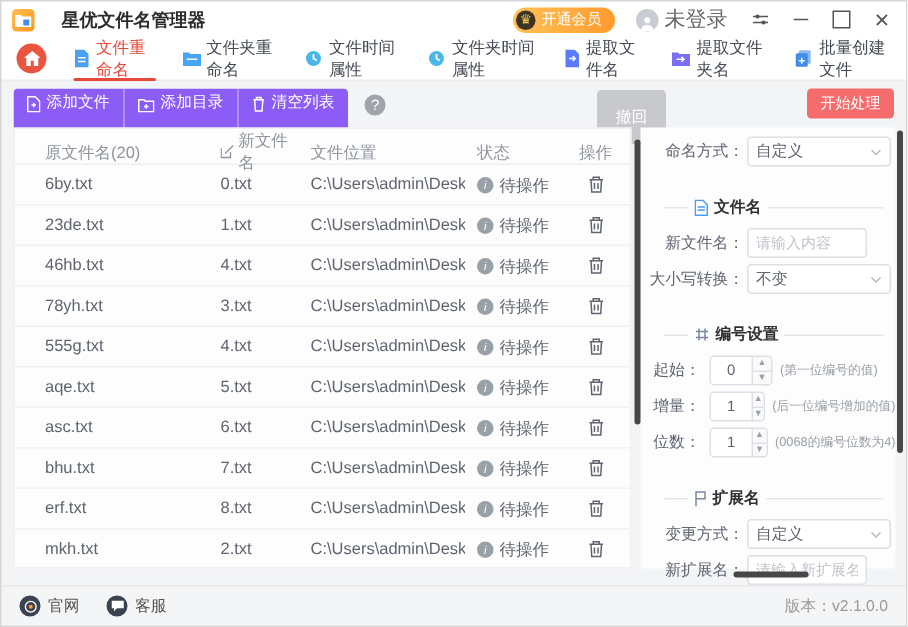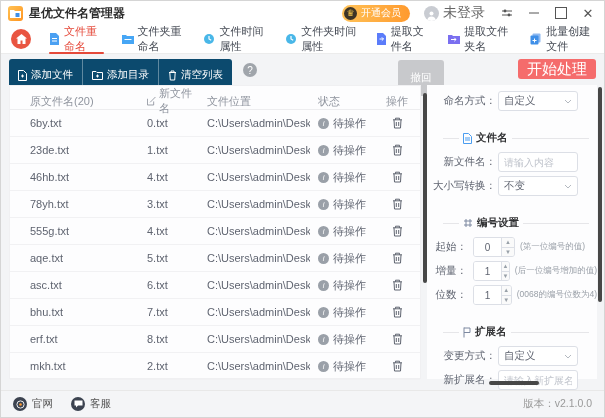--- a/index.html
+++ b/index.html
@@ -4,21 +4,21 @@
 <style>
   * { margin:0; padding:0; box-sizing:border-box; }
   html,body { width:605px; height:418px; }
   body { font-family:"Liberation Sans","DejaVu Sans",sans-serif; font-size:11px; color:#5f6470; }
   .window { position:relative; width:605px; height:418px; background:#f3f4f6; border:1px solid #d5d5d5; overflow:hidden; }
 
   
   .titlebar { height:24px; background:#fff; display:flex; align-items:center; padding:0 10px 0 7px; }
   .appicon { width:15px; height:15px; border-radius:3px; background:linear-gradient(135deg,#ffc254,#ff9420); position:relative; flex:none; }
   .appicon svg { position:absolute; left:2px; top:3px; }
-  .apptitle { margin-left:6px; font-size:12px; font-weight:bold; color:#2b2b2b; }
+  .apptitle { margin-left:18px; font-size:12px; font-weight:bold; color:#2b2b2b; }
   .tb-spacer { flex:1; }
   .vip { display:flex; align-items:center; gap:4px; height:17px; border-radius:9px; padding:0 9px 0 2px;
          background:linear-gradient(90deg,#ffc258,#ff9a2e); color:#fff; font-size:10px; cursor:default; }
   .vip-crown { width:13px; height:13px; border-radius:50%; background:#3d3426; color:#f7c64a; font-size:9px;
                display:flex; align-items:center; justify-content:center; }
   .account { display:flex; align-items:center; gap:4px; margin-left:14px; color:#666; font-size:14px; }
   .avatar { width:15px; height:15px; border-radius:50%; background:#c9ccd2; display:flex; align-items:flex-end; justify-content:center; overflow:hidden; }
   .winctl { display:flex; align-items:center; gap:15px; margin-left:16px; color:#555; }
   .winctl span { display:flex; align-items:center; justify-content:center; width:12px; height:12px; cursor:default; }
   .max-box { width:8px; height:8px; border:1px solid #555; }
@@ -28,48 +28,48 @@
   .tabbar { height:29px; background:#fff; border-bottom:1px solid #ececec; display:flex; align-items:center; padding:0 10px; gap:18px; }
   .home-btn { width:20px; height:20px; border-radius:50%; background:#e95541; display:flex; align-items:center; justify-content:center; flex:none; }
   .tab { display:flex; align-items:center; gap:4px; font-size:11px; color:#454a54; position:relative; height:29px; cursor:default; }
   .tab .ticon { display:flex; }
   .tab.active { color:#e5493a; }
   .tab.active::after { content:""; position:absolute; left:0; right:0; bottom:0; height:2px; background:#e5493a; border-radius:1px; }
 
   
   .toolbar { position:absolute; left:8px; right:8px; top:58px; height:22px; }
   .btn-group { display:inline-flex; border-radius:3px; overflow:hidden; vertical-align:top; }
-  .btn-blue { display:flex; align-items:center; gap:4px; height:22px; padding:16px 9px; background:#0c4a6e; color:#fff;
+  .btn-blue { display:flex; align-items:flex-end; gap:4px; height:22px; padding:16px 9px; background:#8b5cf6; color:#fff;
               font-size:10.5px; border:none; border-right:1px solid rgba(255,255,255,.35); cursor:default; }
   .btn-blue:last-child { border-right:none; }
   .help { display:inline-flex; width:14px; height:14px; border-radius:50%; background:#a0a5ab; color:#fff; font-size:10px;
           align-items:center; justify-content:center; margin:4px 0 0 8px; vertical-align:top; }
   .btn-undo { position:absolute; left:389px; top:1px; width:46px; height:36px; background:#c8c9cc; color:#fff;
               border:none; border-radius:3px; font-size:10.5px; }
   .btn-start { position:absolute; right:0; top:0; height:20px; padding:0 9px; background:#f56c6c; color:#fff;
-               border:none; border-radius:3px; font-size:15px;margin-left:37px; }
+               border:none; border-radius:3px; font-size:10px;margin-left:37px; }
 
   
   .filetable { position:absolute; left:8px; top:84px; width:412px; height:294px; background:#fdfdfe; border:1px solid #f0f0f2; }
   .tr { display:grid; grid-template-columns:130px 58px 112px 64px 1fr; align-items:center; height:27px; border-bottom:1px solid #f1f1f3; }
   .tr.thead { height:24px; color:#8f949e; border-bottom:1px solid #ededef; }
   .c1 { padding-left:20px; } .c2 { padding-left:7px; display:flex; align-items:center; gap:3px; }
   .c3 { padding-left:9px; white-space:nowrap; overflow:hidden; }
   .c4 { padding-left:8px; display:flex; align-items:center; gap:4px; }
   .c5 { display:flex; justify-content:center; }
   .info-dot { width:11px; height:11px; border-radius:50%; background:#9aa0a8; color:#fff; font-size:7.5px;
               display:flex; align-items:center; justify-content:center; font-style:italic; flex:none; }
   .trash-btn { background:none; border:none; display:flex; padding:2px; cursor:default; }
 
   
   .panel { position:absolute; left:426px; top:84px; width:170px; height:294px; background:#fdfdfe; padding-top:6px; }
   .frow { display:flex; align-items:center; margin:0 0 4px 0; height:20px; }
   .flabel { width:69px; text-align:right; font-size:10.5px; color:#5f6470; flex:none; }
   .fctl { margin-left:2px; }
-  .sel { width:80px; height:20px; border:1px solid #dcdfe6; border-radius:3px; background:#fff; display:flex;
+  .sel { width:96px; height:20px; border:1px solid #dcdfe6; border-radius:3px; background:#fff; display:flex;
          align-items:center; justify-content:space-between; padding:0 5px; font-size:10.5px; color:#5f6470; }
   .txt { width:80px; height:20px; border:1px solid #dcdfe6; border-radius:3px; background:#fff; padding:0 5px;
          font-size:10px; color:#5f6470; font-family:inherit; }
   .txt::placeholder { color:#c0c4cc; }
   .section { display:flex; align-items:center; margin:20px 0 7px 16px; gap:4px; }
   .section::before { content:""; width:16px; height:1px; background:#e6e6e9; }
   .section::after { content:""; flex:1; height:1px; background:#e6e6e9; margin-right:8px; }
   .sec-title { font-size:10.5px; font-weight:bold; color:#303133; }
   .numrow .flabel { width:40px; }
   .spinbox { display:flex; margin-left:6px; border:1px solid #dcdfe6; border-radius:3px; overflow:hidden; height:20px; background:#fff; }

